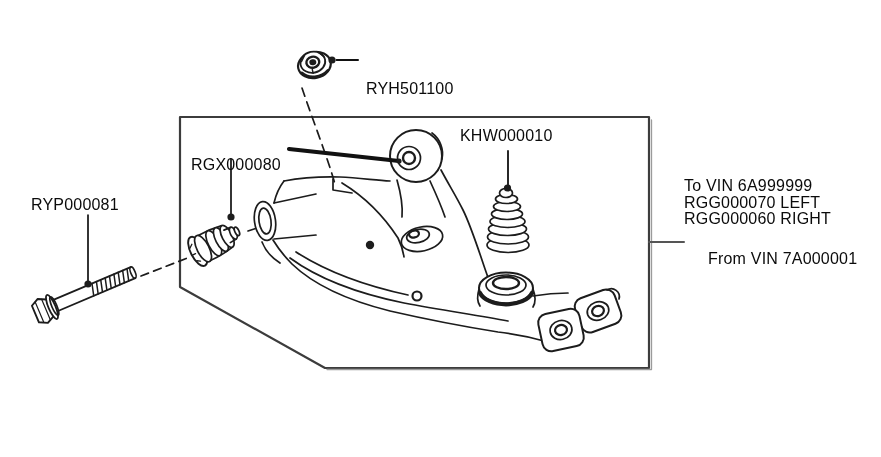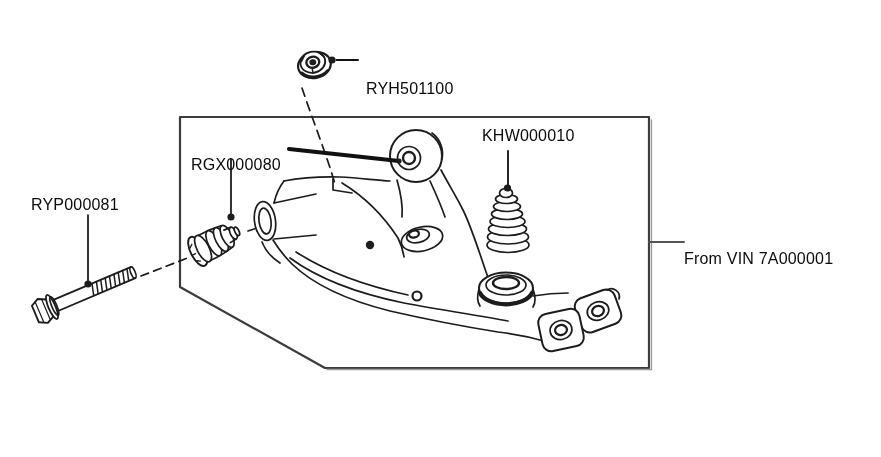--- a/index.html
+++ b/index.html
@@ -17,23 +17,23 @@
     white-space:nowrap;letter-spacing:0.2px;
   }
   .vin-block{
     position:absolute;font-size:16px;line-height:16.5px;color:#0b0b0b;
     white-space:nowrap;letter-spacing:0.2px;
   }
   .vin-block span{display:block;}
   .lbl-bolt{left:31px;top:196px;text-align:center;}
   .lbl-bushing{left:191px;top:137px;margin-top:19px;}
   .lbl-nut{left:366px;top:52px;margin-top:28px;}
-  .lbl-boot{left:482px;top:127px;}
+  .lbl-boot{left:460px;top:127px;}
   .vin-to{left:684px;top:178px;}
-  .vin-from{left:684px;top:251px;}
+  .vin-from{left:708px;top:251px;}
 </style>
 </head>
 <body>
 
 <div class="stage">
 
   <svg width="881" height="457" viewBox="0 0 881 457">
 
     <g fill="none" stroke-width="2.2" stroke="#3c3c3c">
       <path class="fn" d="M180,117 L649,117 L649,368 L325,368 L180,287 Z"></path>
@@ -169,17 +169,22 @@
         <circle class="fk" cx="88" cy="284" r="3.6"></circle>
       </g>
     </g>
   </svg>
 
   <div class="label lbl-bolt">RYP000081</div>
   <div class="label lbl-bushing">RGX000080</div>
   <div class="label lbl-nut">RYH501100</div>
   <div class="label lbl-boot">KHW000010</div>
 
+  <div class="vin-block vin-to">
+    <span>To VIN 6A999999</span>
+    <span>RGG000070 LEFT</span>
+    <span>RGG000060 RIGHT</span>
+  </div>
   <div class="vin-block vin-from">
     <span>From VIN 7A000001</span>
   </div>
 
 </div>
 
 </body></html>

